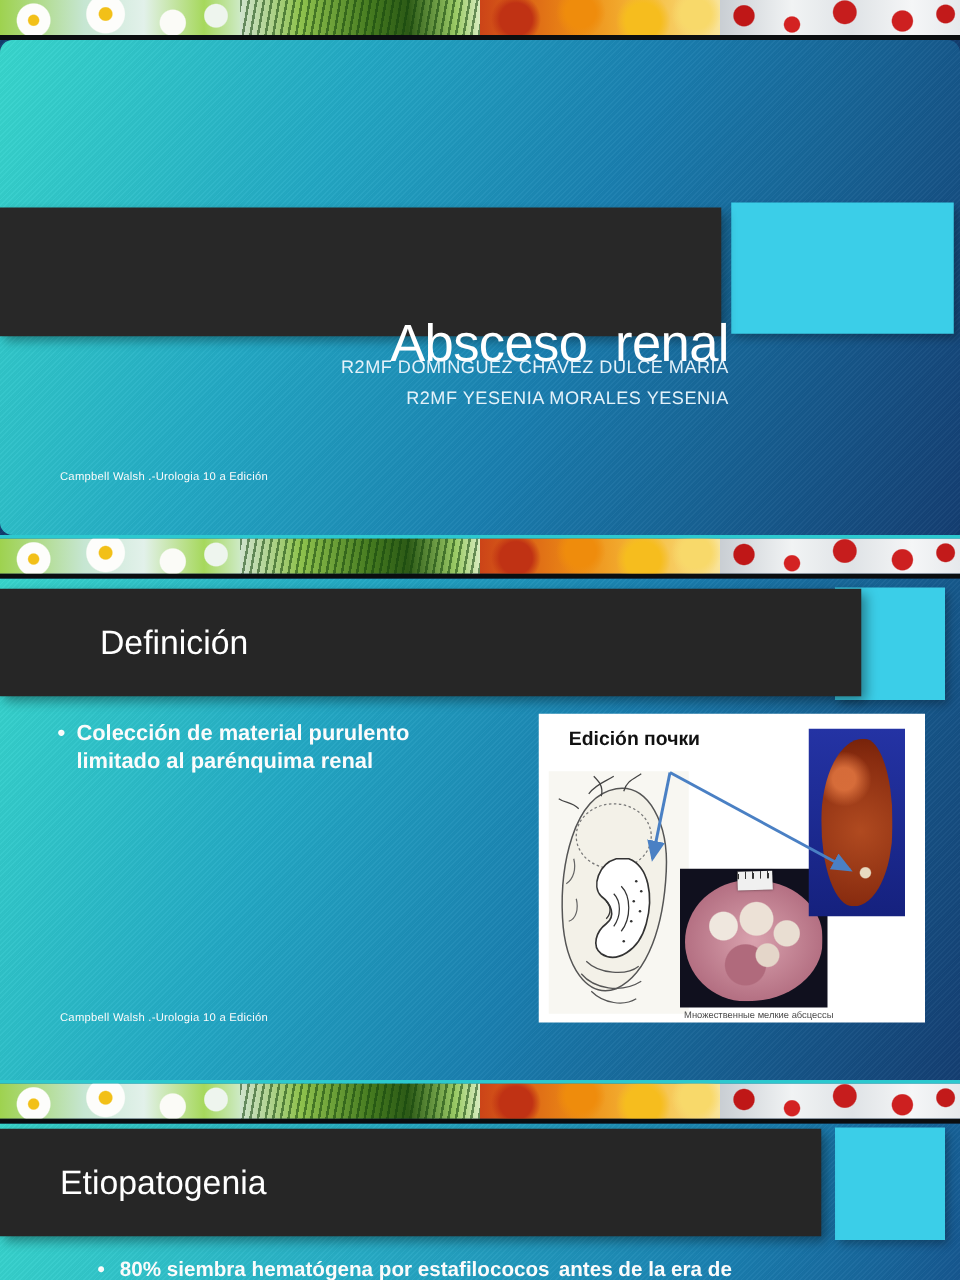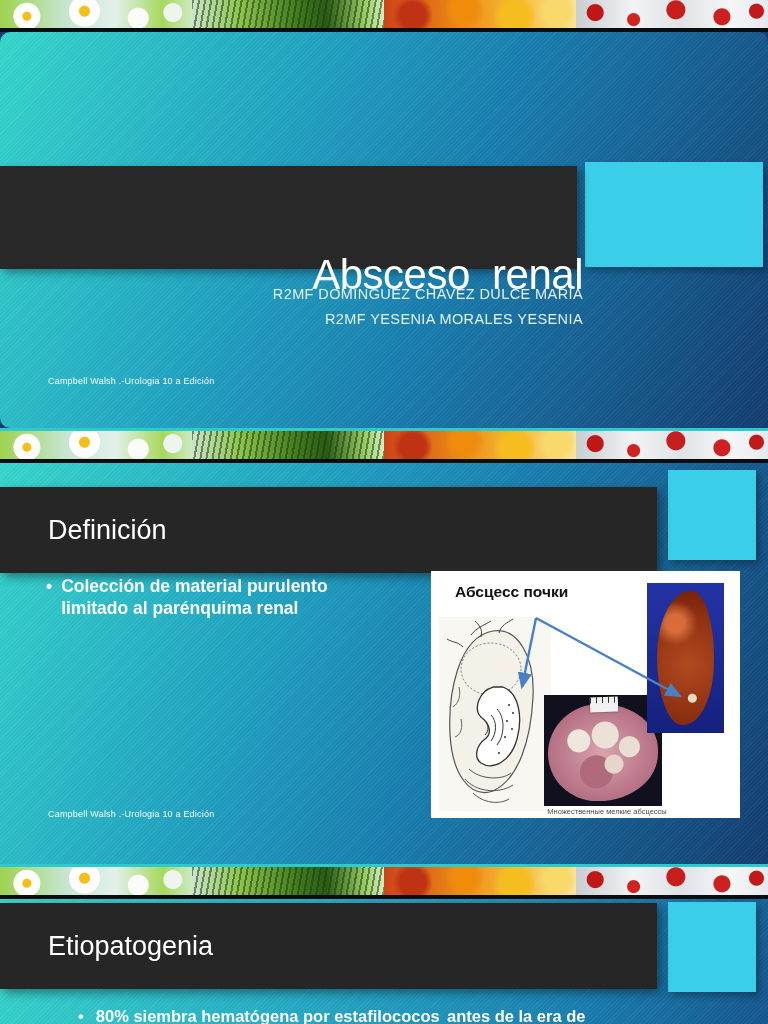--- a/index.html
+++ b/index.html
@@ -64,21 +64,21 @@
     font-weight:400;line-height:46px;white-space:pre;letter-spacing:-.5px;}
   .s1-authors{position:absolute;top:250px;right:185px;z-index:3;text-align:right;
     color:#e4f2fa;font-size:14.5px;line-height:25px;letter-spacing:.4px;}
   .footnote{position:absolute;left:48px;color:#fff;font-size:9px;font-weight:500;letter-spacing:.2px;}
   #slide1 .footnote{top:344px;}
   #slide2 .footnote{top:346px;}
 
   
   .bar{position:absolute;left:0;width:657px;height:86px;background:#262626;
     box-shadow:4px 4px 9px rgba(0,0,0,.4);z-index:2;}
-  #slide2 .bar{top:24px;}
+  #slide2 .bar{top:8px;padding-left:32px;}
   #slide3 .bar{top:4px;}
   .bar-title{margin:0;padding-left:48px;line-height:86px;color:#fff;font-size:27px;font-weight:400;}
   .cyan-box{position:absolute;left:668px;width:88px;height:90px;background:#3bcee8;
     box-shadow:3px 4px 7px rgba(0,0,0,.3);z-index:1;}
   #slide2 .cyan-box{top:7px;}
   #slide3 .cyan-box{top:3px;}
 
   
   .bullet{position:absolute;left:46px;top:112px;width:330px;display:flex;color:#fff;
     font-weight:700;font-size:17.5px;line-height:22px;}
@@ -159,21 +159,21 @@
         <h2 class="bar-title">Definición</h2>
       </div>
       <div class="cyan-box"></div>
 
       <div class="bullet">
         <span class="dot">•</span>
         <span>Colección de material purulento limitado al parénquima renal</span>
       </div>
 
       <div class="figure">
-        <div class="fig-label">Абсцесс почки</div>
+        <div class="fig-label">Edición почки</div>
 
         <div class="sketch">
           <svg width="112" height="194" viewBox="0 0 112 194">
             <path d="M54,14 C80,10 96,42 94,80 C92,122 80,162 54,174 C31,182 13,157 11,117 C9,77 19,20 54,14 Z" fill="#f3f1e8" stroke="#555" stroke-width="1.2"></path>
             <path d="M32,18 C38,10 46,8 52,4 M60,16 C62,8 68,6 74,2 M42,20 C44,12 40,8 36,4 M24,30 C18,24 14,26 8,22" stroke="#444" stroke-width="1" fill="none"></path>
             <ellipse cx="52" cy="52" rx="30" ry="26" fill="none" stroke="#777" stroke-width="1" stroke-dasharray="2 2"></ellipse>
             <path d="M64,70 C80,76 84,100 78,122 C72,144 54,154 42,146 C34,140 38,128 46,122 C54,116 50,106 42,100 C34,92 40,74 54,70 Z" fill="#ffffff" stroke="#333" stroke-width="1.3"></path>
             <path d="M46,104 C50,108 50,114 46,118 M52,98 C58,104 58,116 52,124 M58,92 C66,100 66,118 58,128" stroke="#333" stroke-width="1" fill="none"></path>
             <circle cx="70" cy="88" r="1" fill="#333"></circle>
               <circle cx="74" cy="96" r="1" fill="#333"></circle>

